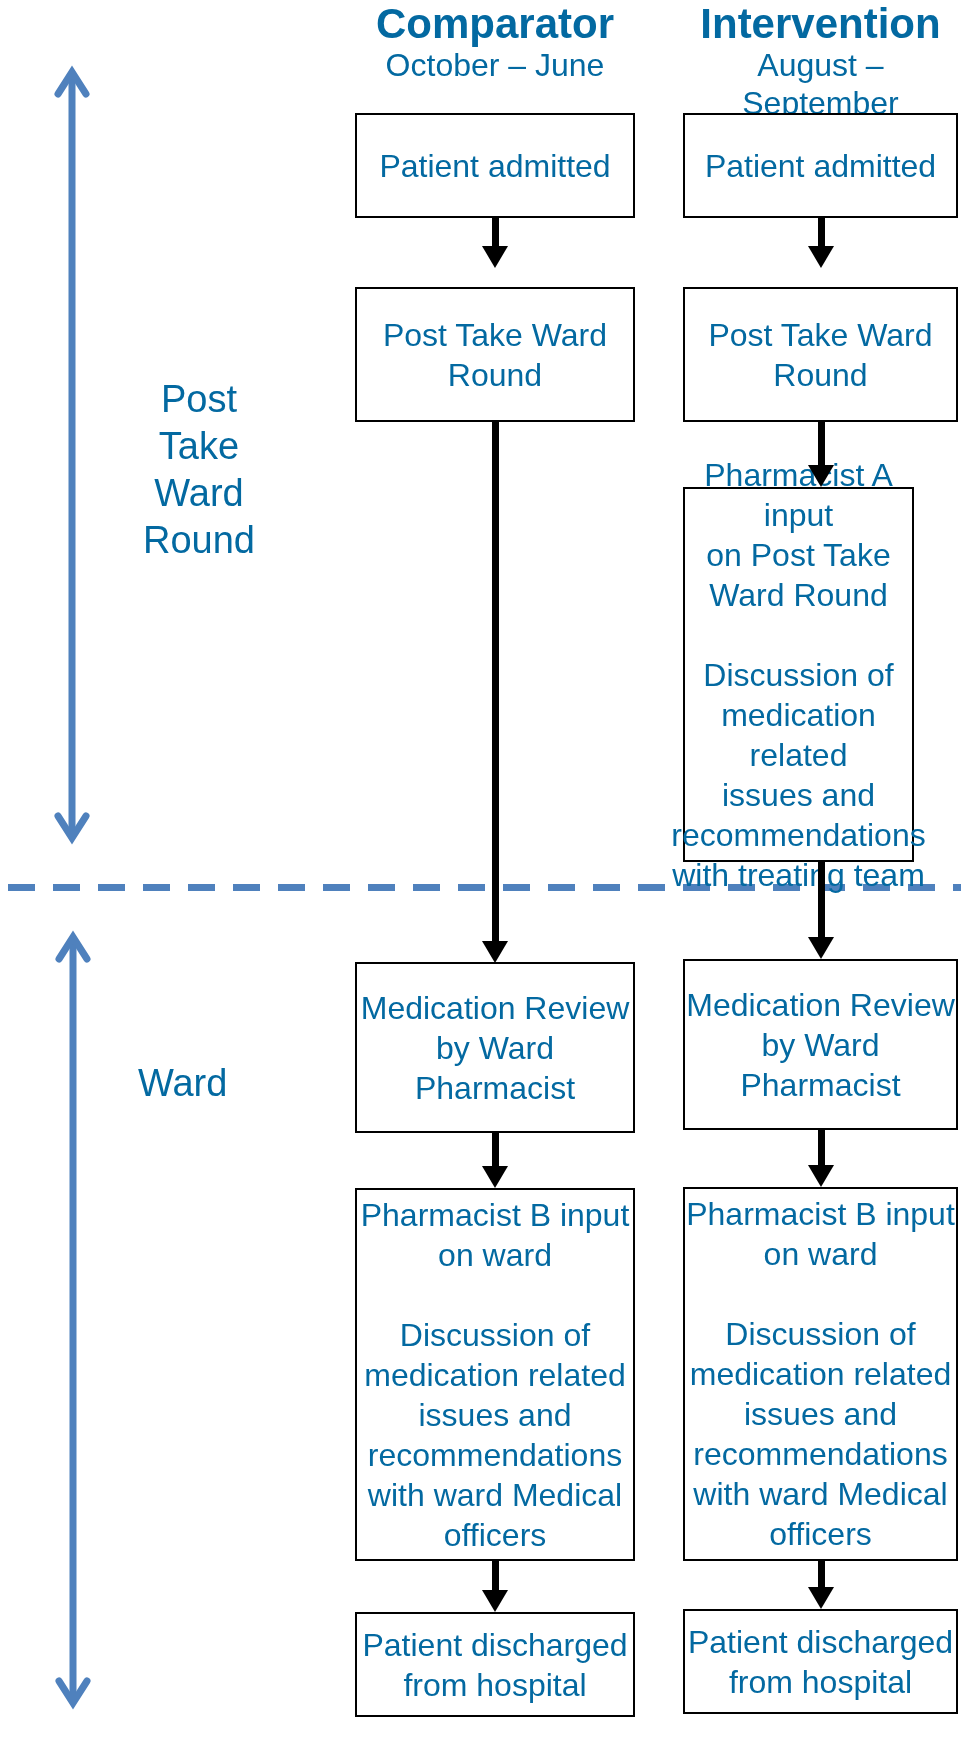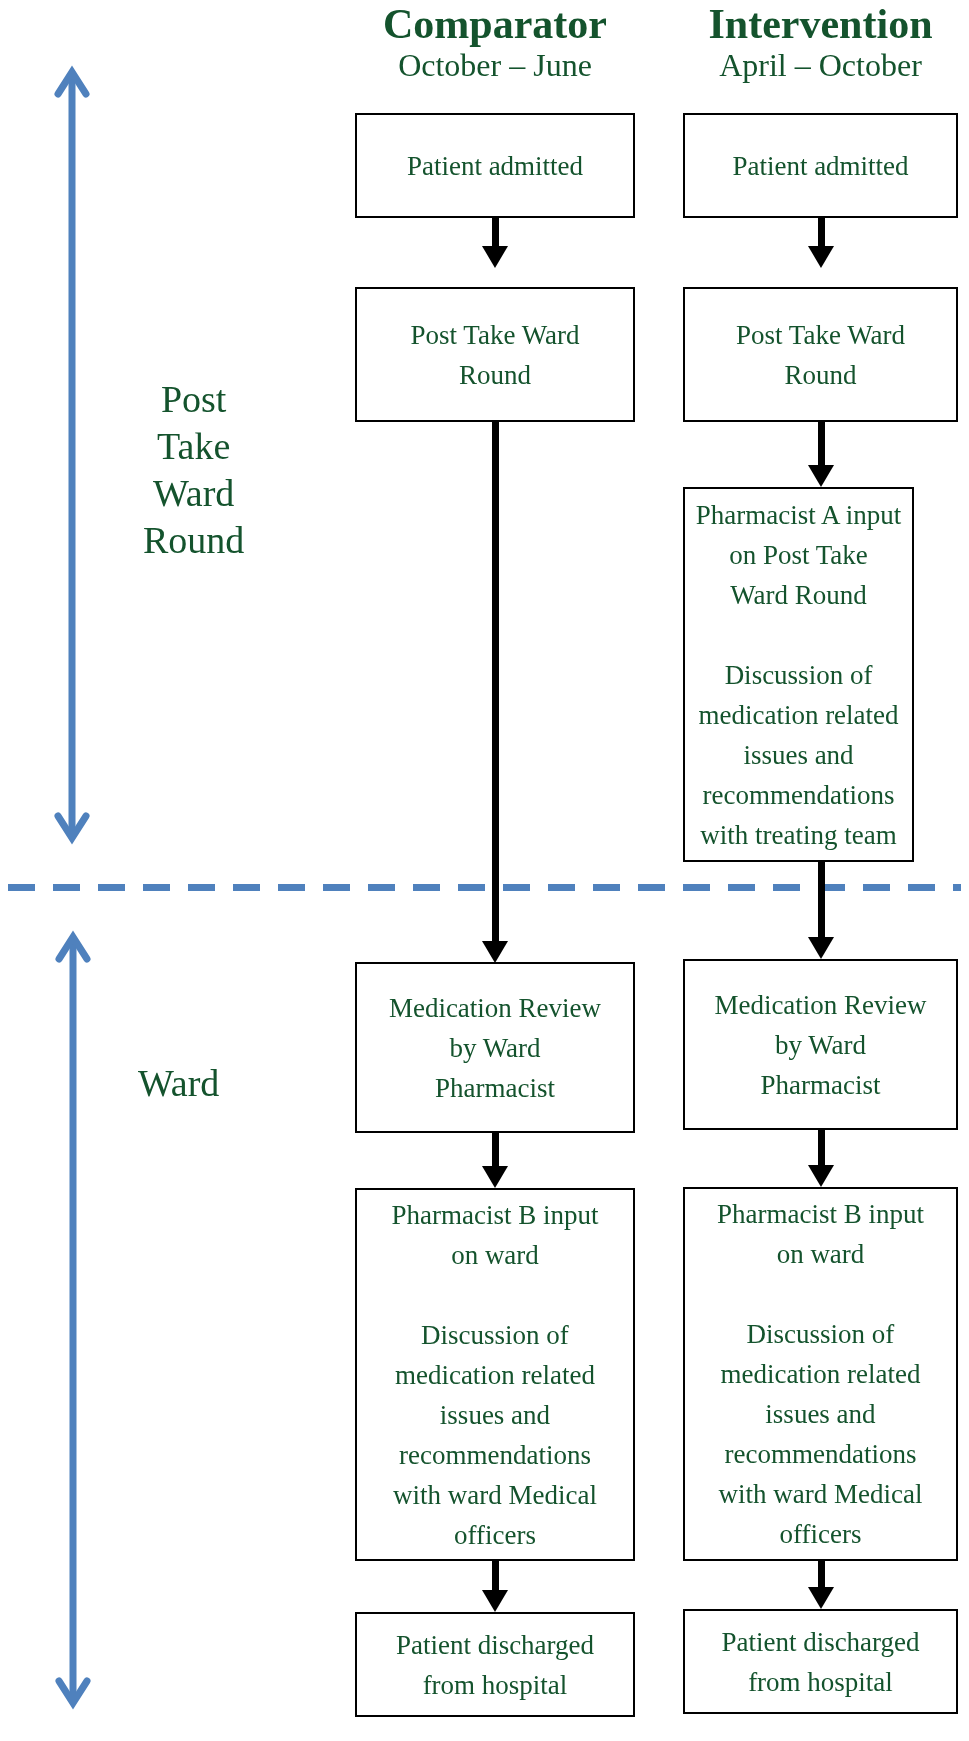--- a/index.html
+++ b/index.html
@@ -1,42 +1,42 @@
 <!DOCTYPE html>
 <html><head>
 <meta charset="utf-8">
 <style>
   html, body { margin: 0; padding: 0; background: #ffffff; }
   .canvas {
     position: relative;
     width: 969px;
     height: 1741px;
     background: #ffffff;
-    font-family: Liberation Serif, serif;
-    color: #14532d;
+    font-family: Liberation Sans, sans-serif;
+    color: #0369a1;
     overflow: hidden;
   }
   
   .col-header { position: absolute; text-align: center; }
   .col-title  { font-size: 42px; font-weight: bold; line-height: 48px; }
   .col-sub    { font-size: 32px; line-height: 38px; }
 
   
   .box {
     position: absolute;
     border: 2px solid #000000;
     background: #ffffff;
     box-sizing: border-box;
     display: flex;
     align-items: center;
     justify-content: center;
     text-align: center;
   }
   .box .txt {
-    font-size: 27px;
+    font-size: 32px;
     line-height: 40px;
     white-space: pre-line;
   }
 
   
   .arrow-black { position: absolute; width: 26px; }
   .arrow-black .stem {
     position: absolute; left: 9.5px; top: 0; bottom: 18px;
     width: 7px; background: #000000;
   }
@@ -75,21 +75,21 @@
 <body>
 
 <div class="canvas">
 
   <div class="col-header" style="left:355px; top:0; width:280px;">
     <div class="col-title">Comparator</div>
     <div class="col-sub" style="margin-top:-2px;">October – June</div>
   </div>
   <div class="col-header" style="left:683px; top:0; width:275px;">
     <div class="col-title">Intervention</div>
-    <div class="col-sub" style="margin-top:-2px;">April – October</div>
+    <div class="col-sub" style="margin-top:-2px;">August – September</div>
   </div>
 
   <svg class="phase-arrow" style="left:50px; top:64px;" width="44" height="782" viewBox="0 0 44 782">
     <line x1="22" y1="14" x2="22" y2="768" stroke="#4f81bd" stroke-width="7"></line>
     <polyline points="8,30 22,8 36,30" fill="none" stroke="#4f81bd" stroke-width="7" stroke-linecap="round" stroke-linejoin="miter"></polyline>
     <polyline points="8,752 22,774 36,752" fill="none" stroke="#4f81bd" stroke-width="7" stroke-linecap="round" stroke-linejoin="miter"></polyline>
   </svg>
   <svg class="phase-arrow" style="left:51px; top:929px;" width="44" height="782" viewBox="0 0 44 782">
     <line x1="22" y1="14" x2="22" y2="768" stroke="#4f81bd" stroke-width="7"></line>
     <polyline points="8,30 22,8 36,30" fill="none" stroke="#4f81bd" stroke-width="7" stroke-linecap="round" stroke-linejoin="miter"></polyline>

